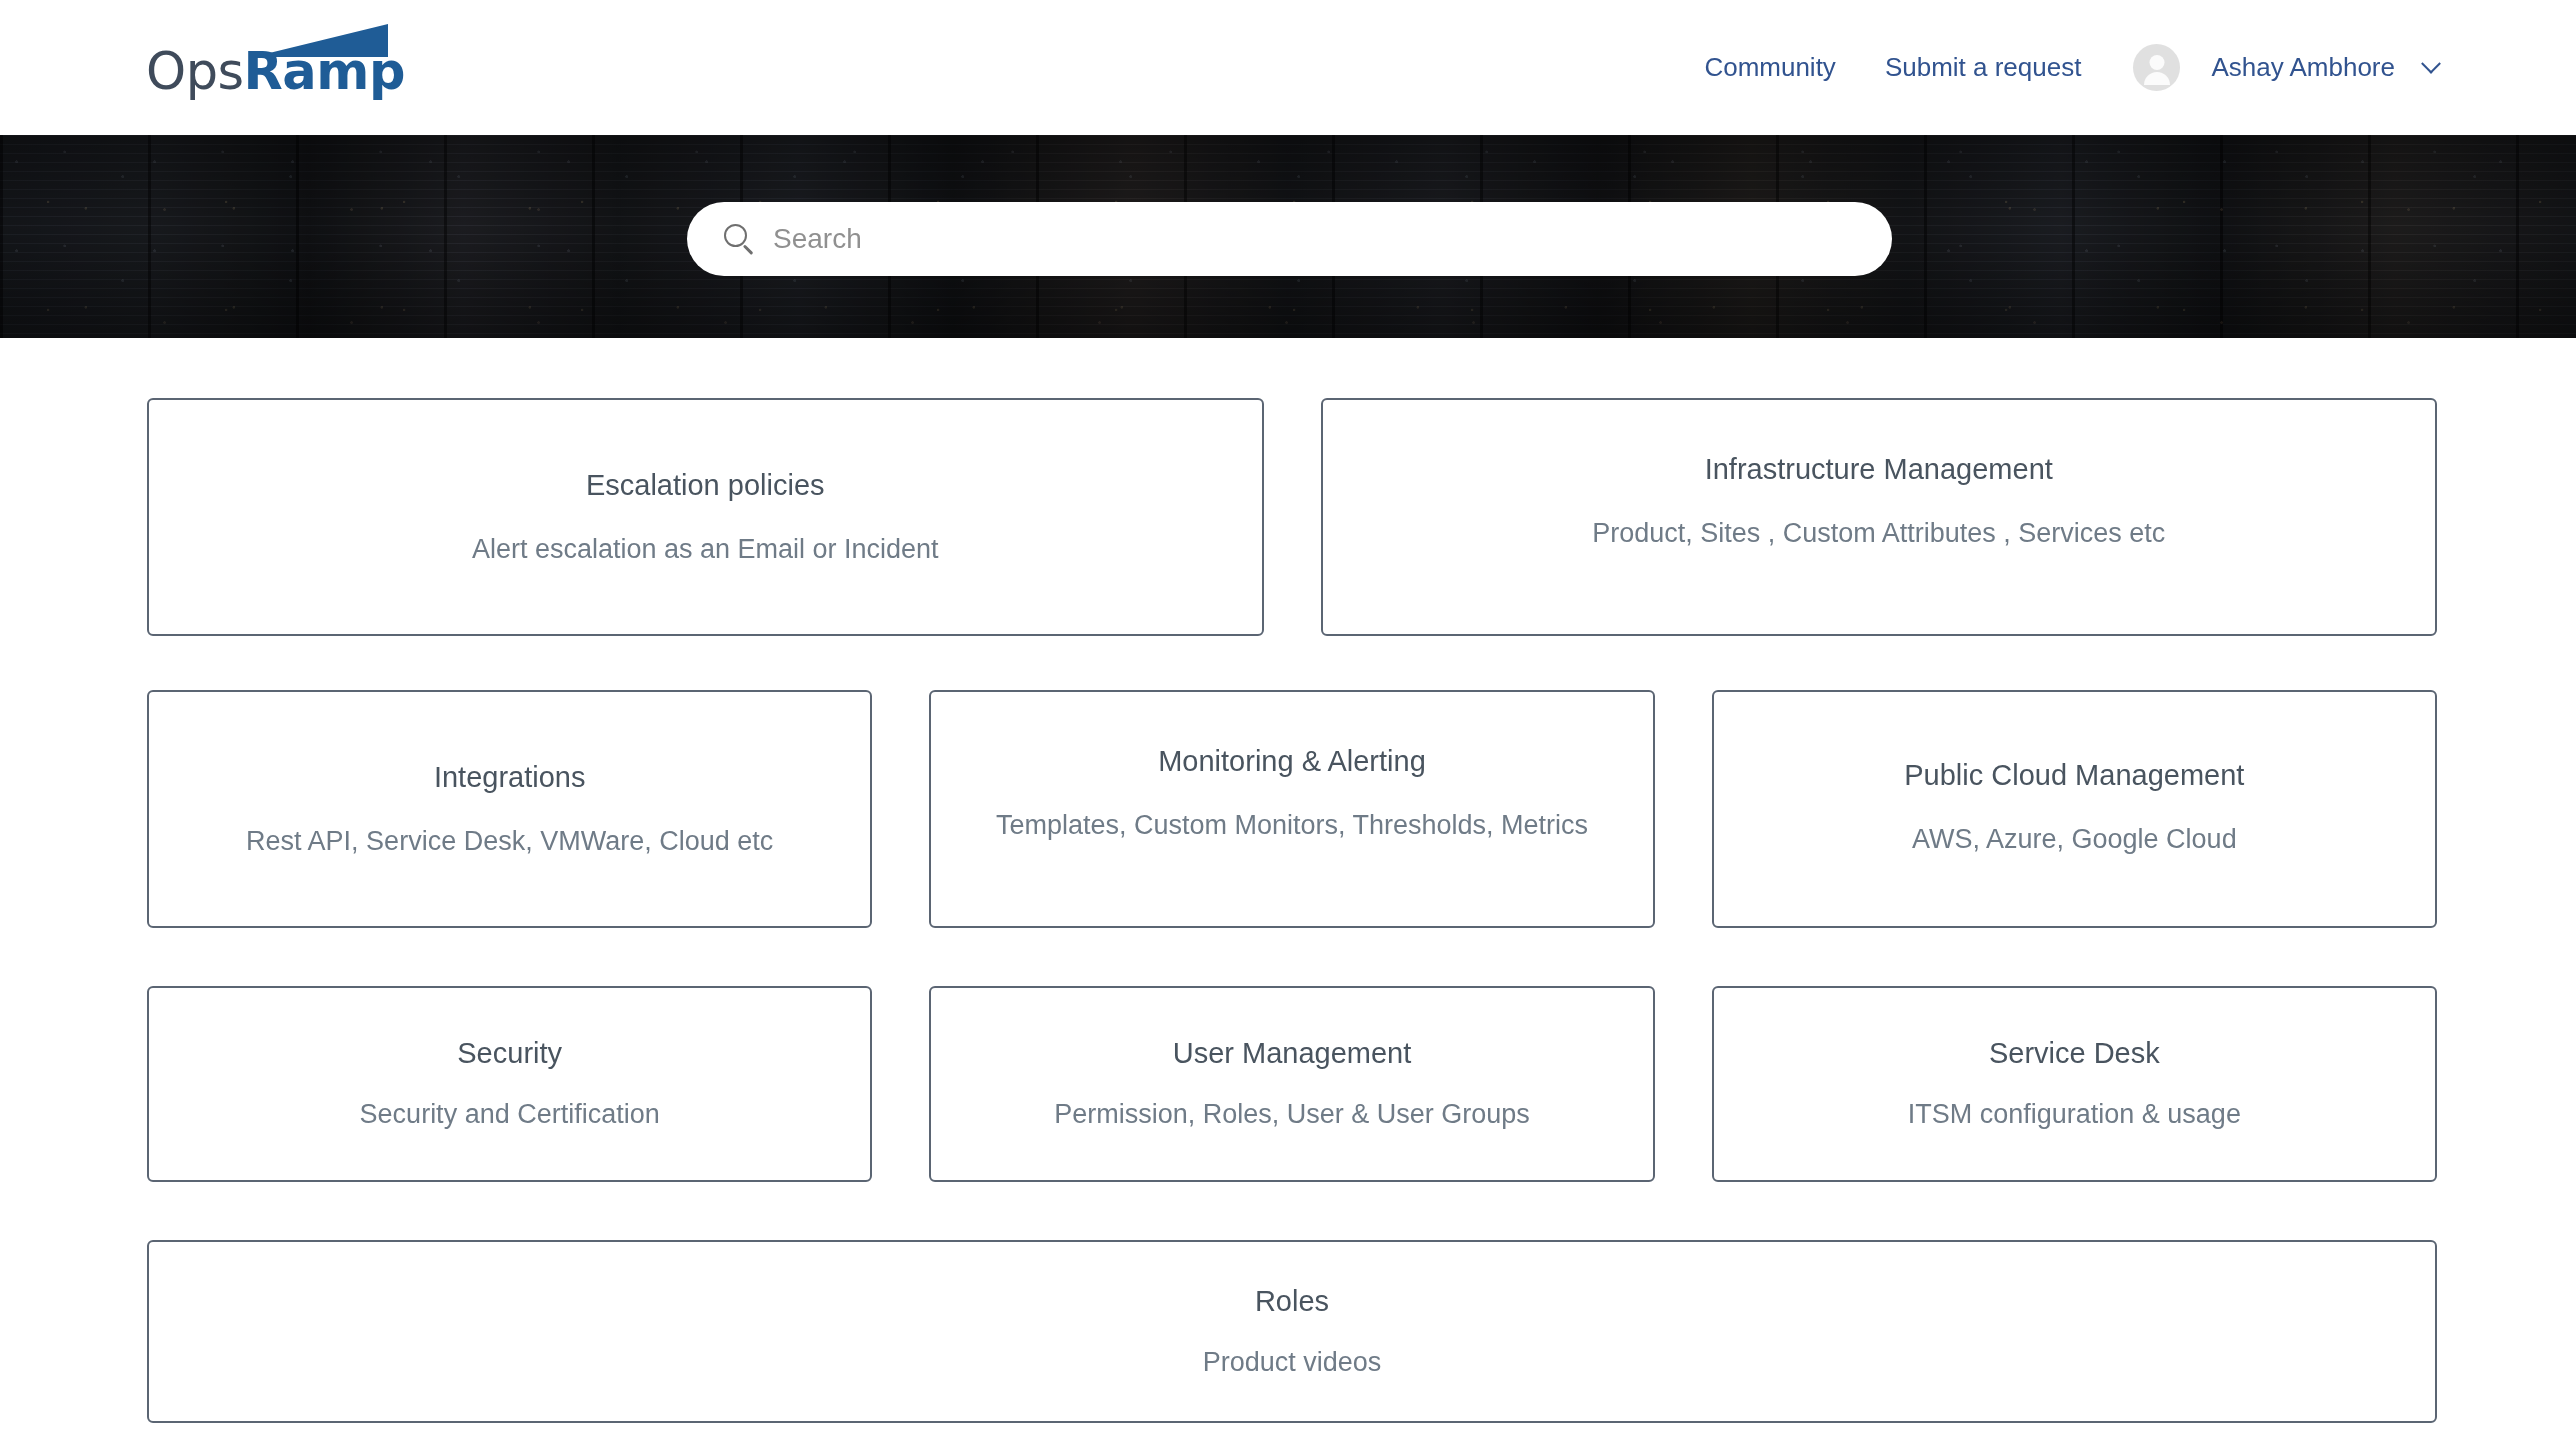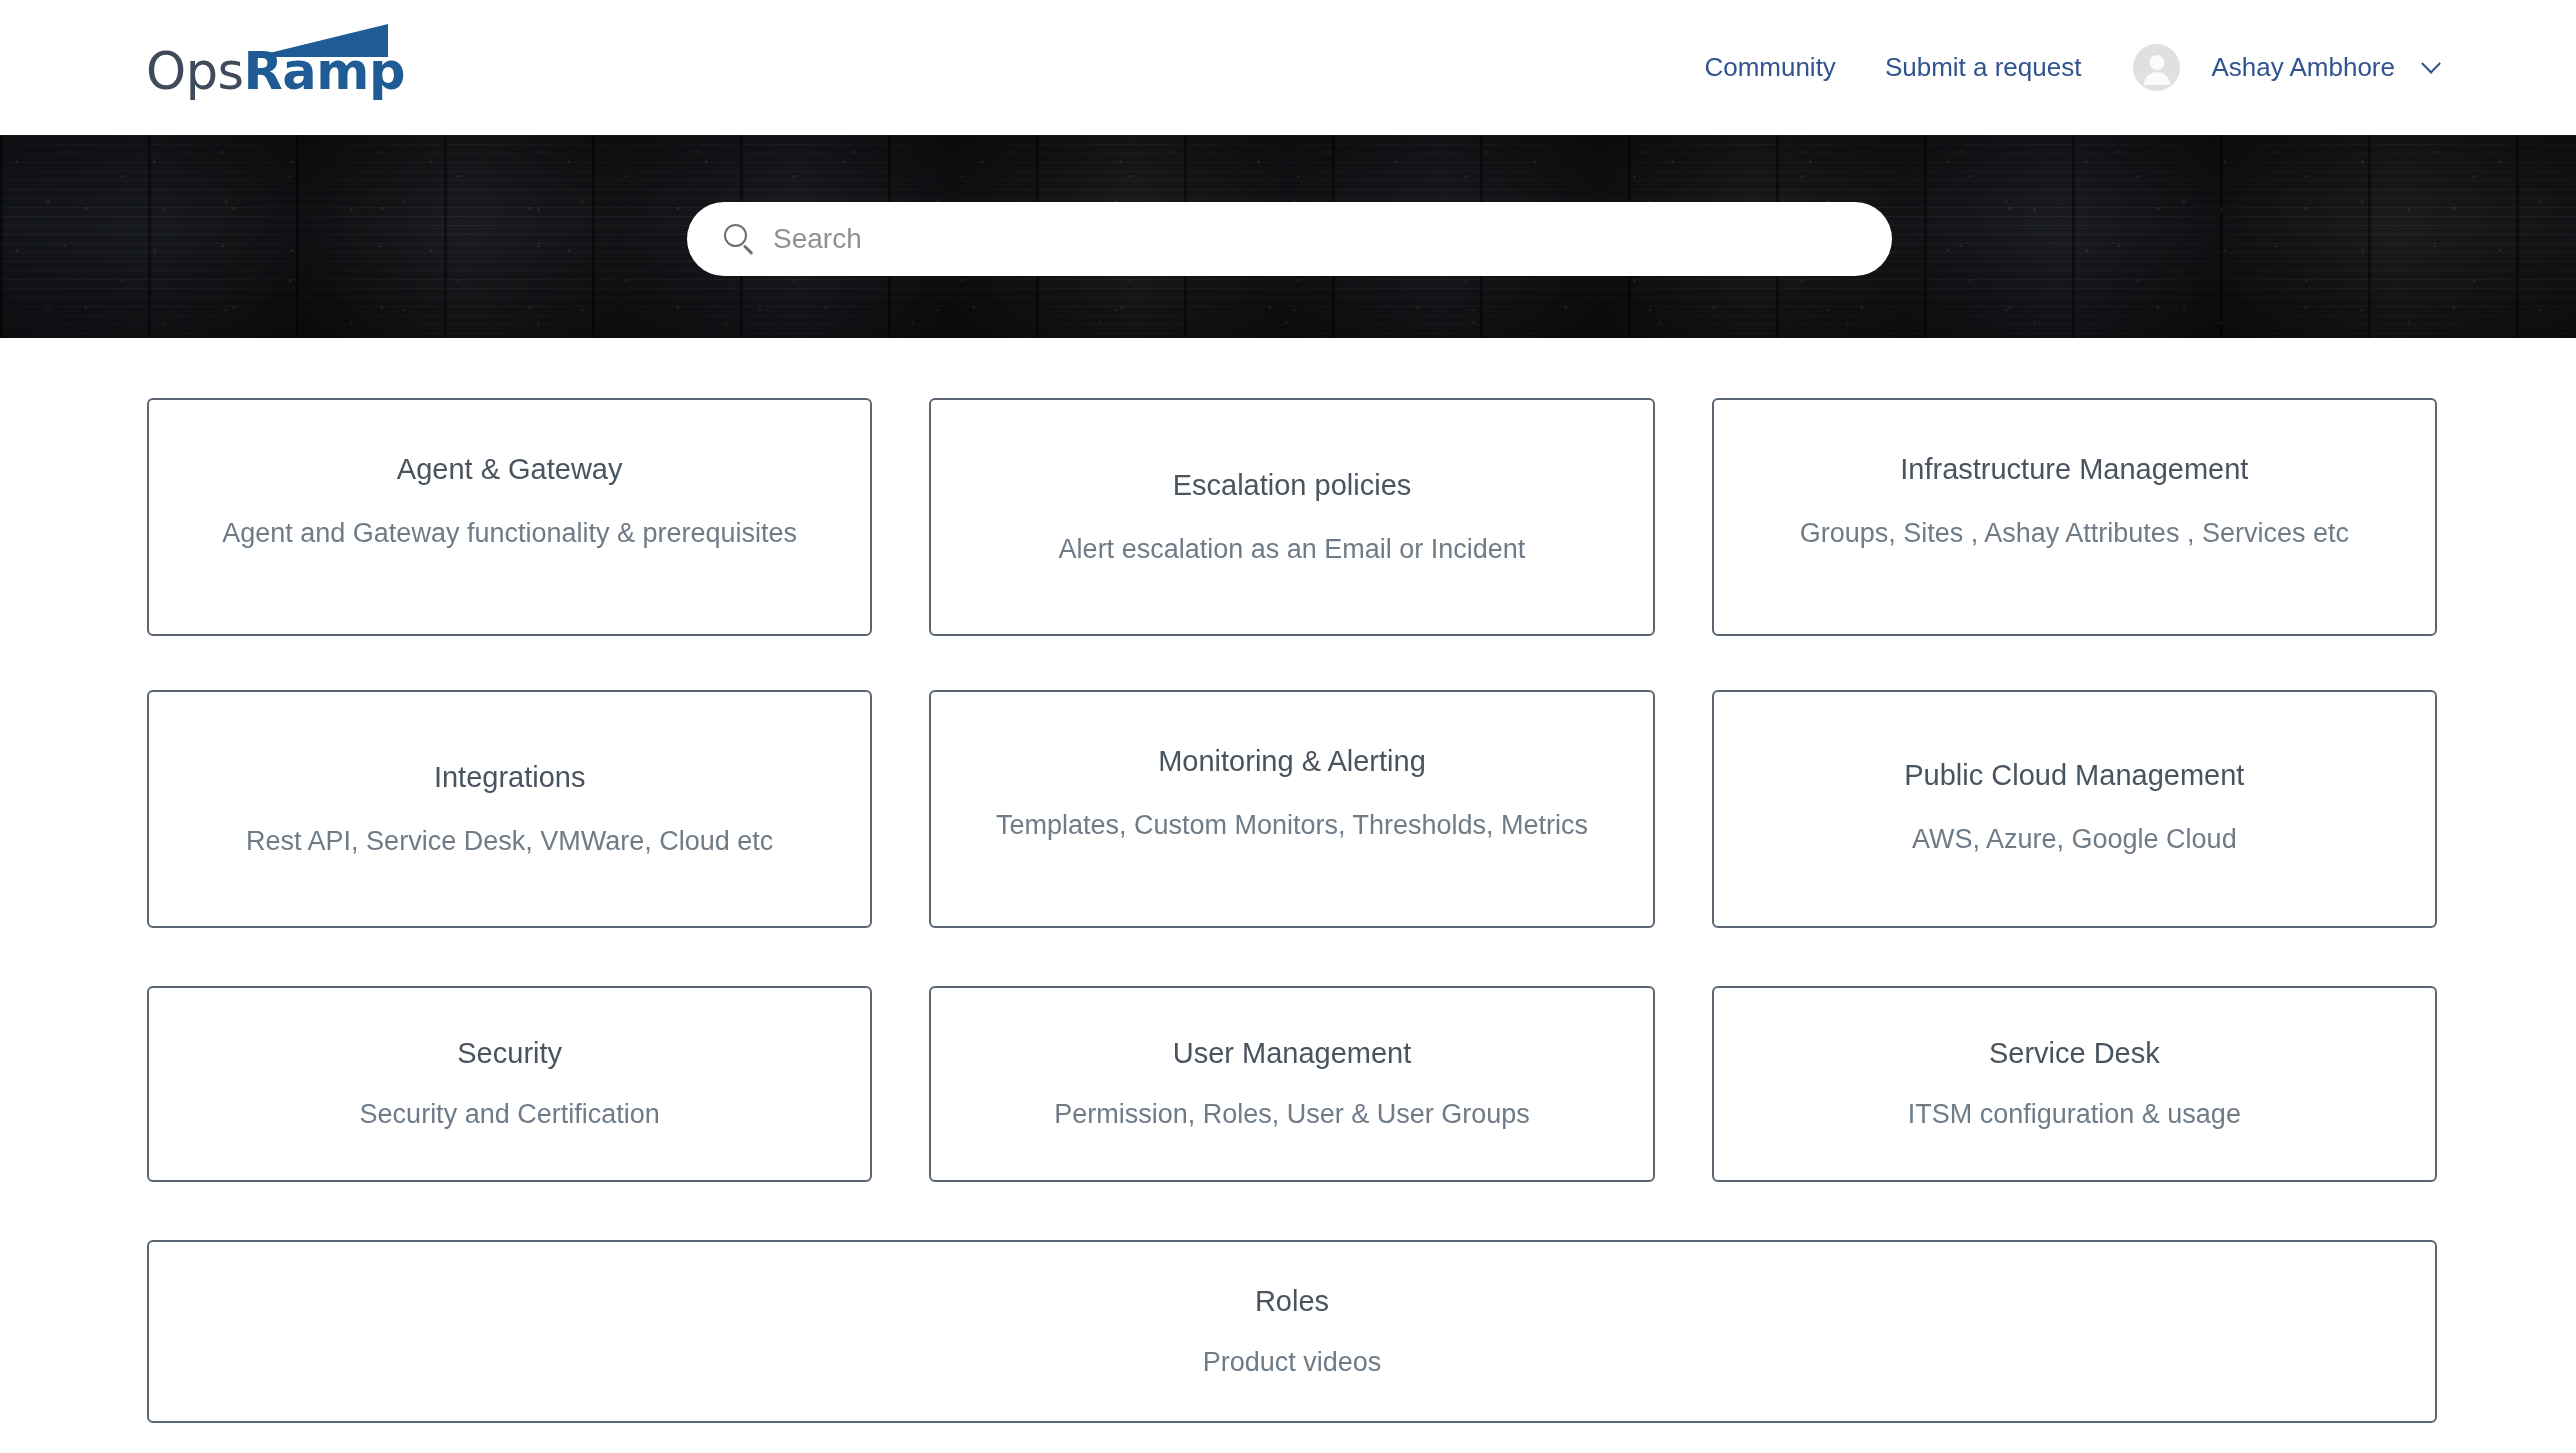--- a/index.html
+++ b/index.html
@@ -255,31 +255,27 @@
     <span class="search-icon">
       <span class="ring"></span>
       <span class="handle"></span>
     </span>
     <input class="search-input" type="text" placeholder="Search" style="">
   </div>
 
   <div class="cards">
 
     <div class="row row-1">
-      <div class="card shift-up">
-        <div class="card-title">Agent &amp; Gateway</div>
-        <div class="card-desc">Agent and Gateway functionality &amp; prerequisites</div>
-      </div>
       <div class="card">
         <div class="card-title">Escalation policies</div>
         <div class="card-desc">Alert escalation as an Email or Incident</div>
       </div>
       <div class="card shift-up">
         <div class="card-title">Infrastructure Management</div>
-        <div class="card-desc">Groups, Sites , Ashay Attributes , Services etc</div>
+        <div class="card-desc">Product, Sites , Custom Attributes , Services etc</div>
       </div>
     </div>
 
     <div class="row row-2">
       <div class="card">
         <div class="card-title">Integrations</div>
         <div class="card-desc">Rest API, Service Desk, VMWare, Cloud etc</div>
       </div>
       <div class="card shift-up">
         <div class="card-title">Monitoring &amp; Alerting</div>

